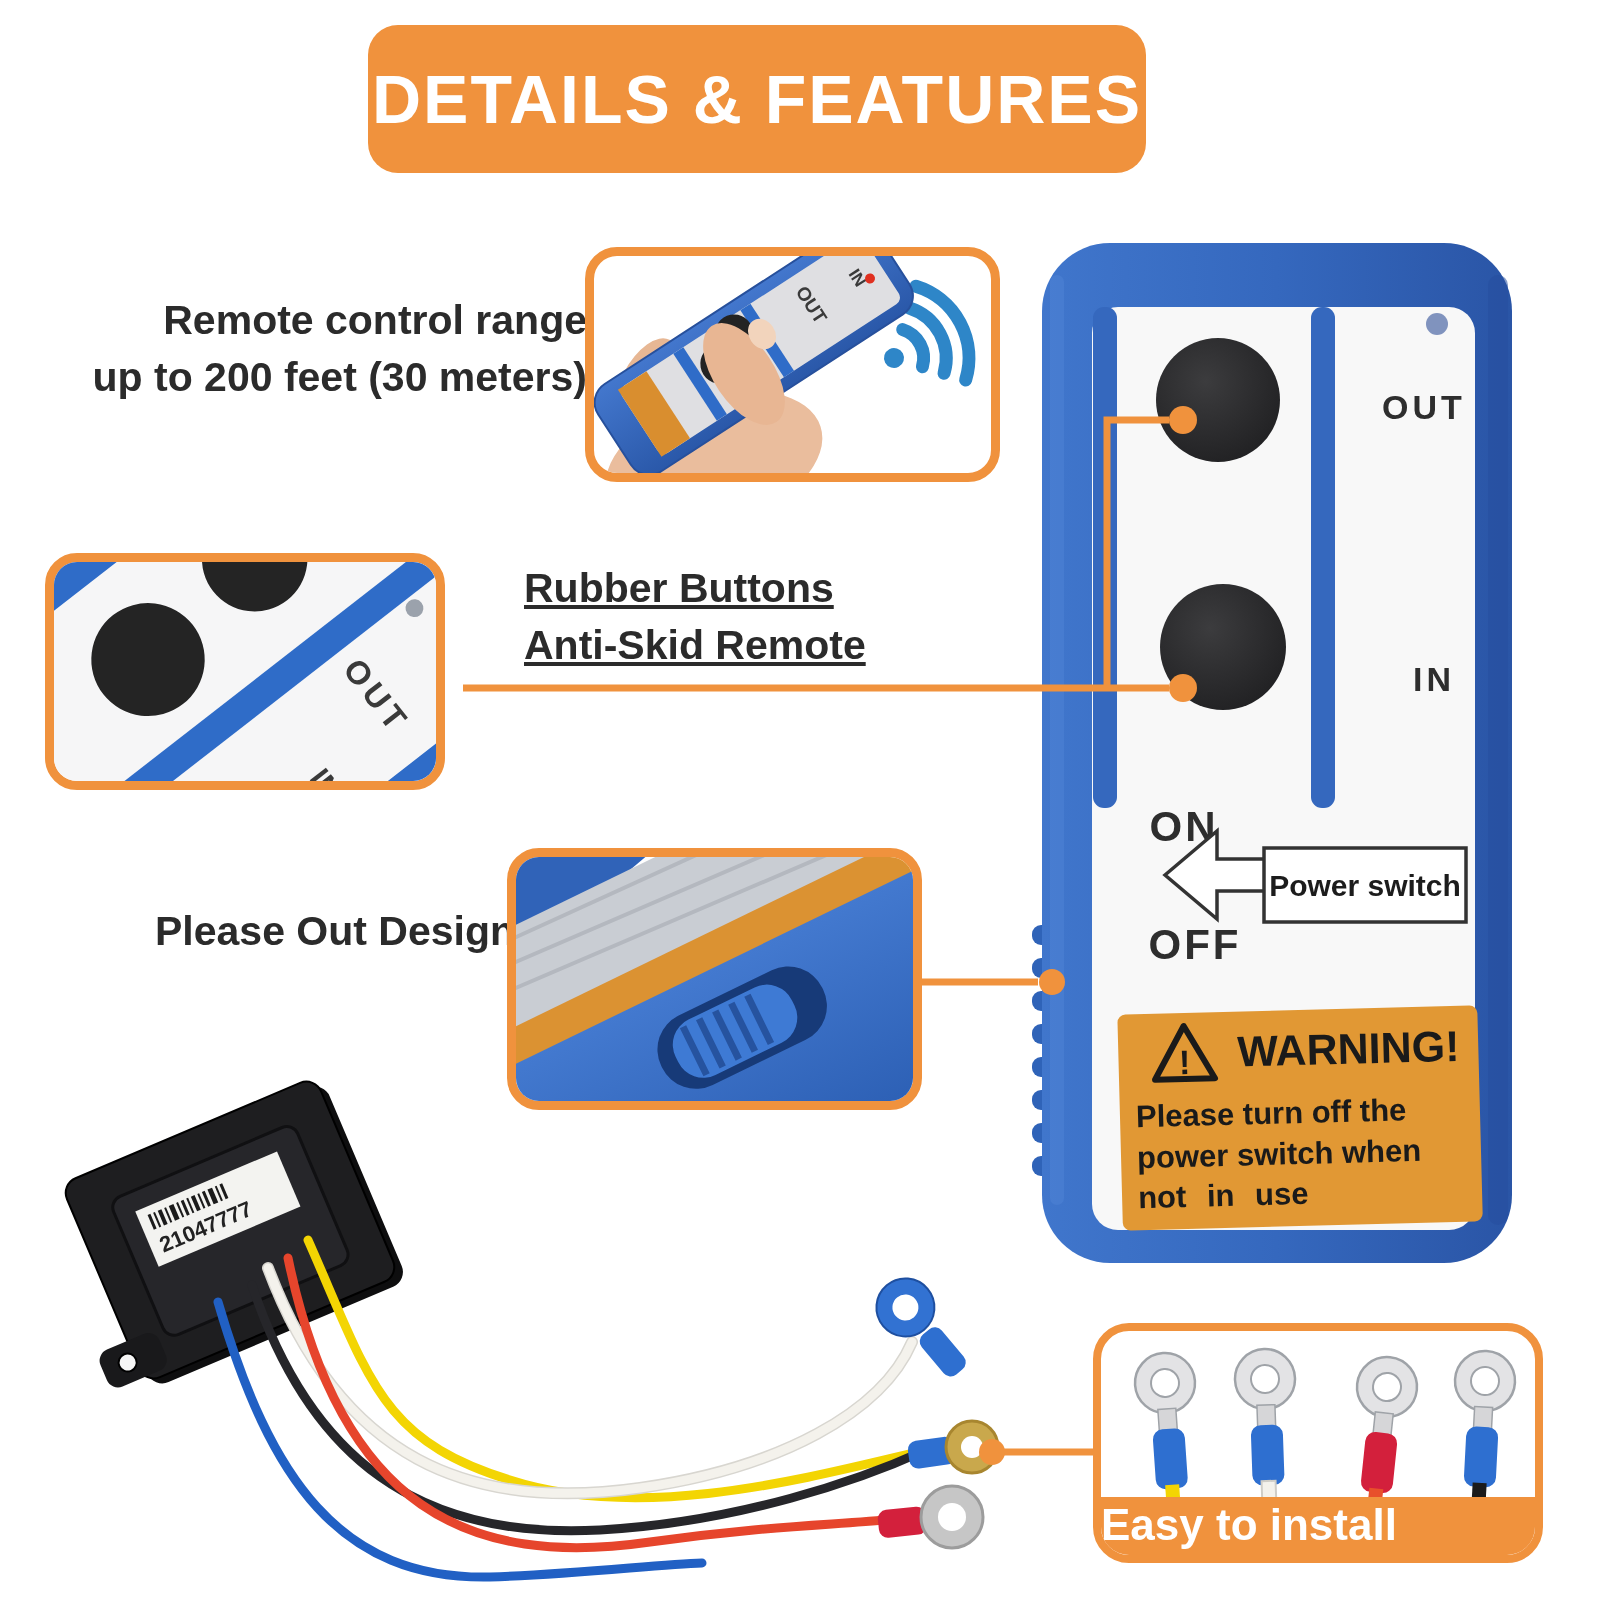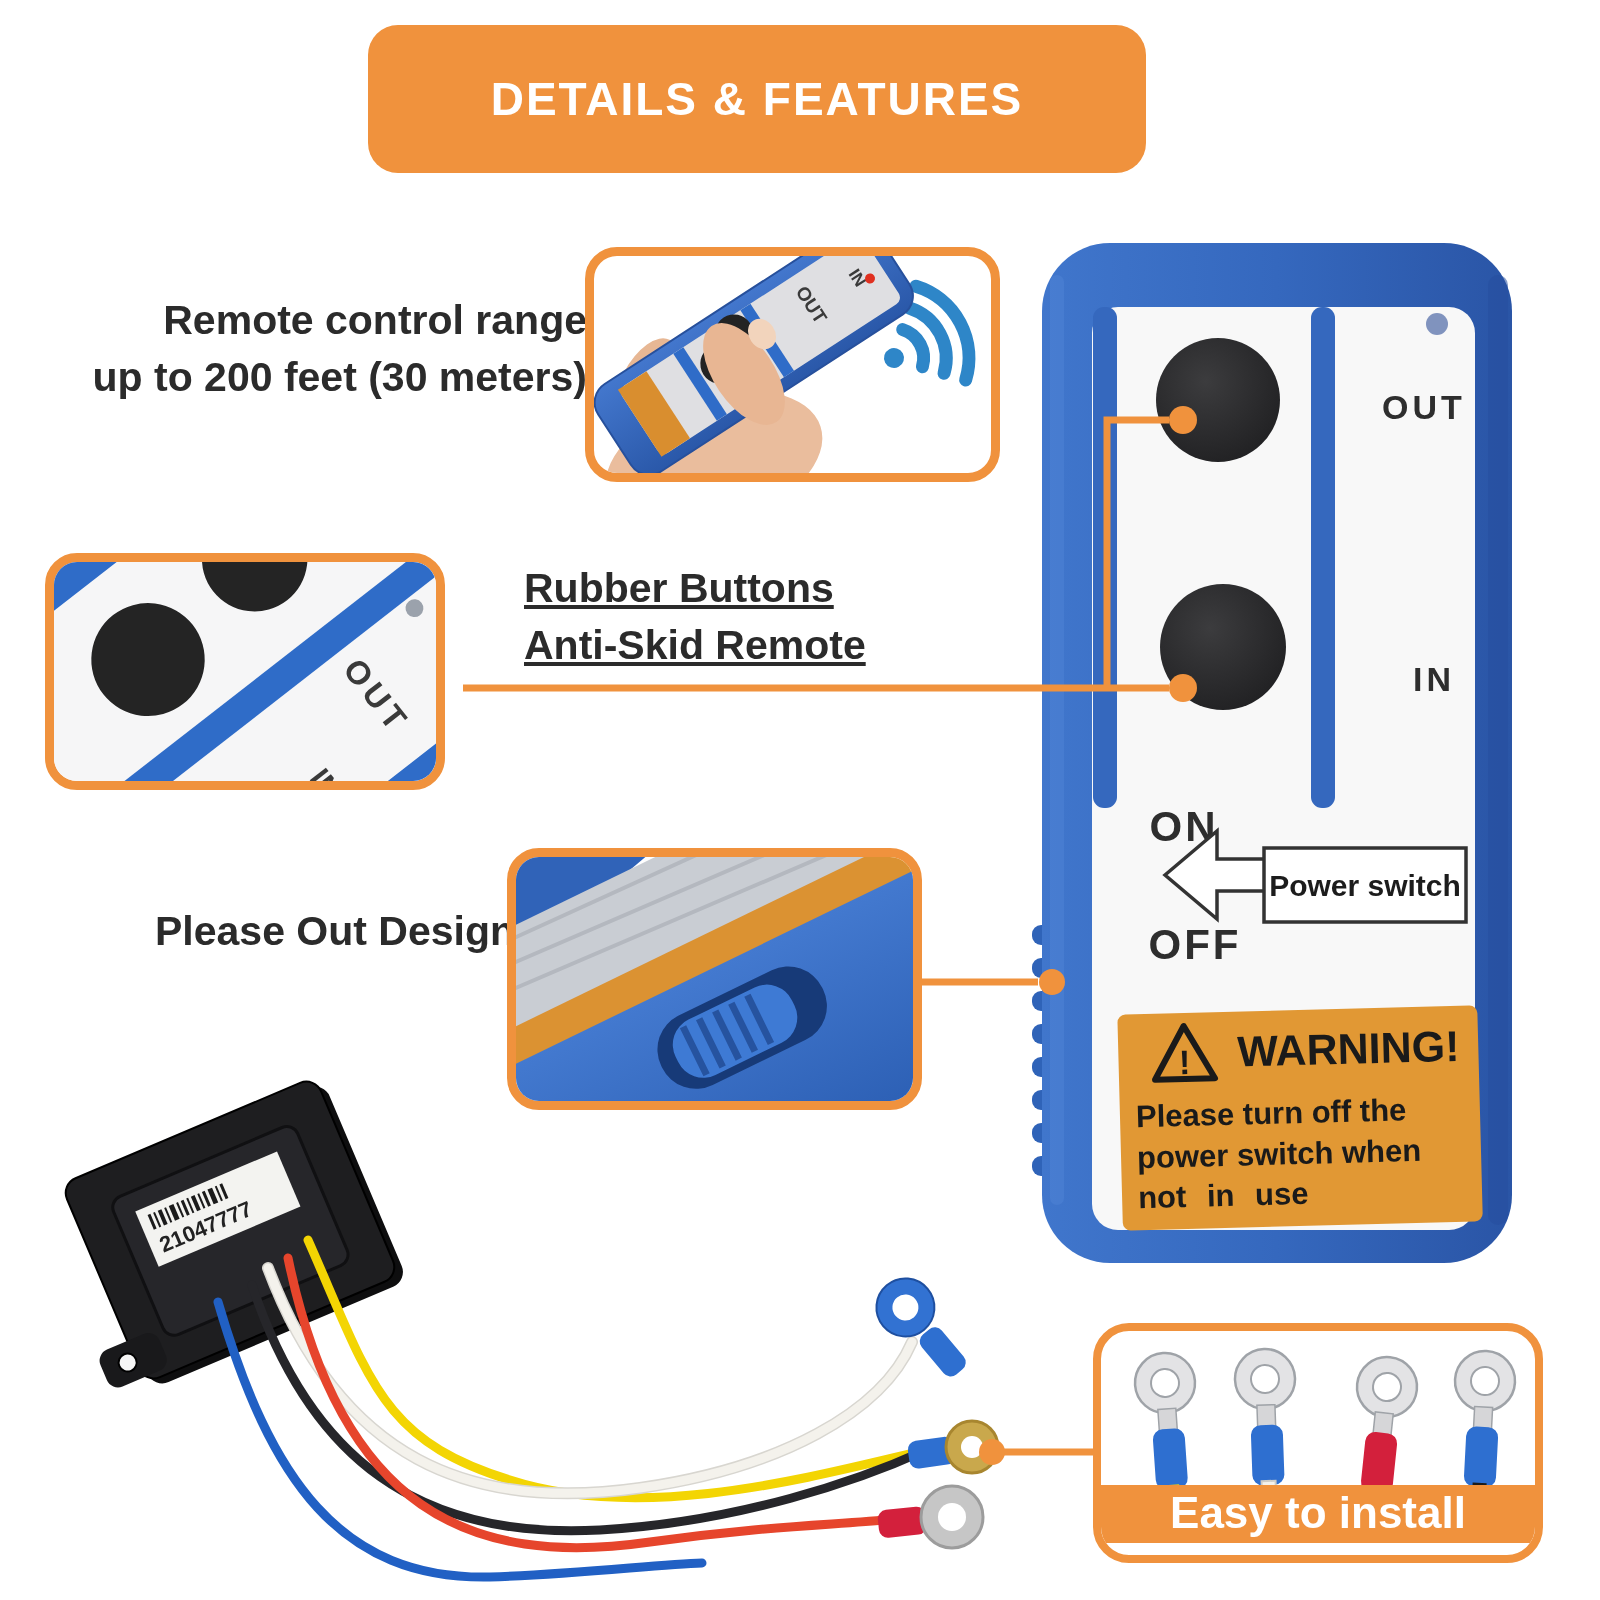--- a/index.html
+++ b/index.html
@@ -1,31 +1,31 @@
 <!DOCTYPE html>
 <html><head>
 <meta charset="utf-8">
 <style>
   html,body{margin:0;padding:0;background:#fff;}
   .page{position:relative;width:1600px;height:1600px;background:#fff;overflow:hidden;
         font-family:"Liberation Sans",sans-serif;}
   .abs{position:absolute;}
   .banner{left:368px;top:25px;width:778px;height:148px;background:#F0923D;border-radius:30px;
-          color:#fff;font-size:46px;font-weight:bold;letter-spacing:2px;text-align:center;
+          color:#fff;font-size:68px;font-weight:bold;letter-spacing:2px;text-align:center;
           line-height:148px;}
   .feat{color:#2b2b2b;font-weight:bold;font-size:41px;line-height:57px;margin-left:32px;}
   .feat.right{text-align:right;}
   .feat.left{text-align:left;text-decoration:underline;}
   .thumb{background:#fff;border:9px solid #F0923D;border-radius:32px;overflow:hidden;
          box-sizing:border-box;}
   .thumb svg{display:block;width:100%;height:100%;}
   .installbox{left:1093px;top:1323px;width:450px;height:240px;border:8px solid #F0923D;
               border-radius:36px;background:#fff;box-sizing:border-box;overflow:hidden;}
-  .installband{position:absolute;left:0;bottom:12px;width:100%;height:58px;background:#F0923D;
-               color:#fff;font-size:44px;font-weight:bold;text-align:center;line-height:56px;}
+  .installband{position:absolute;left:0;bottom:0;width:100%;height:58px;background:#F0923D;
+               color:#fff;font-size:44px;font-weight:bold;text-align:left;line-height:56px;}
   svg text{font-family:"Liberation Sans",sans-serif;font-weight:bold;}
   .overlay{pointer-events:none;}
 </style>
 </head>
 <body>
 
 <div class="page">
 
   <div class="abs banner">DETAILS &amp; FEATURES</div>
 

